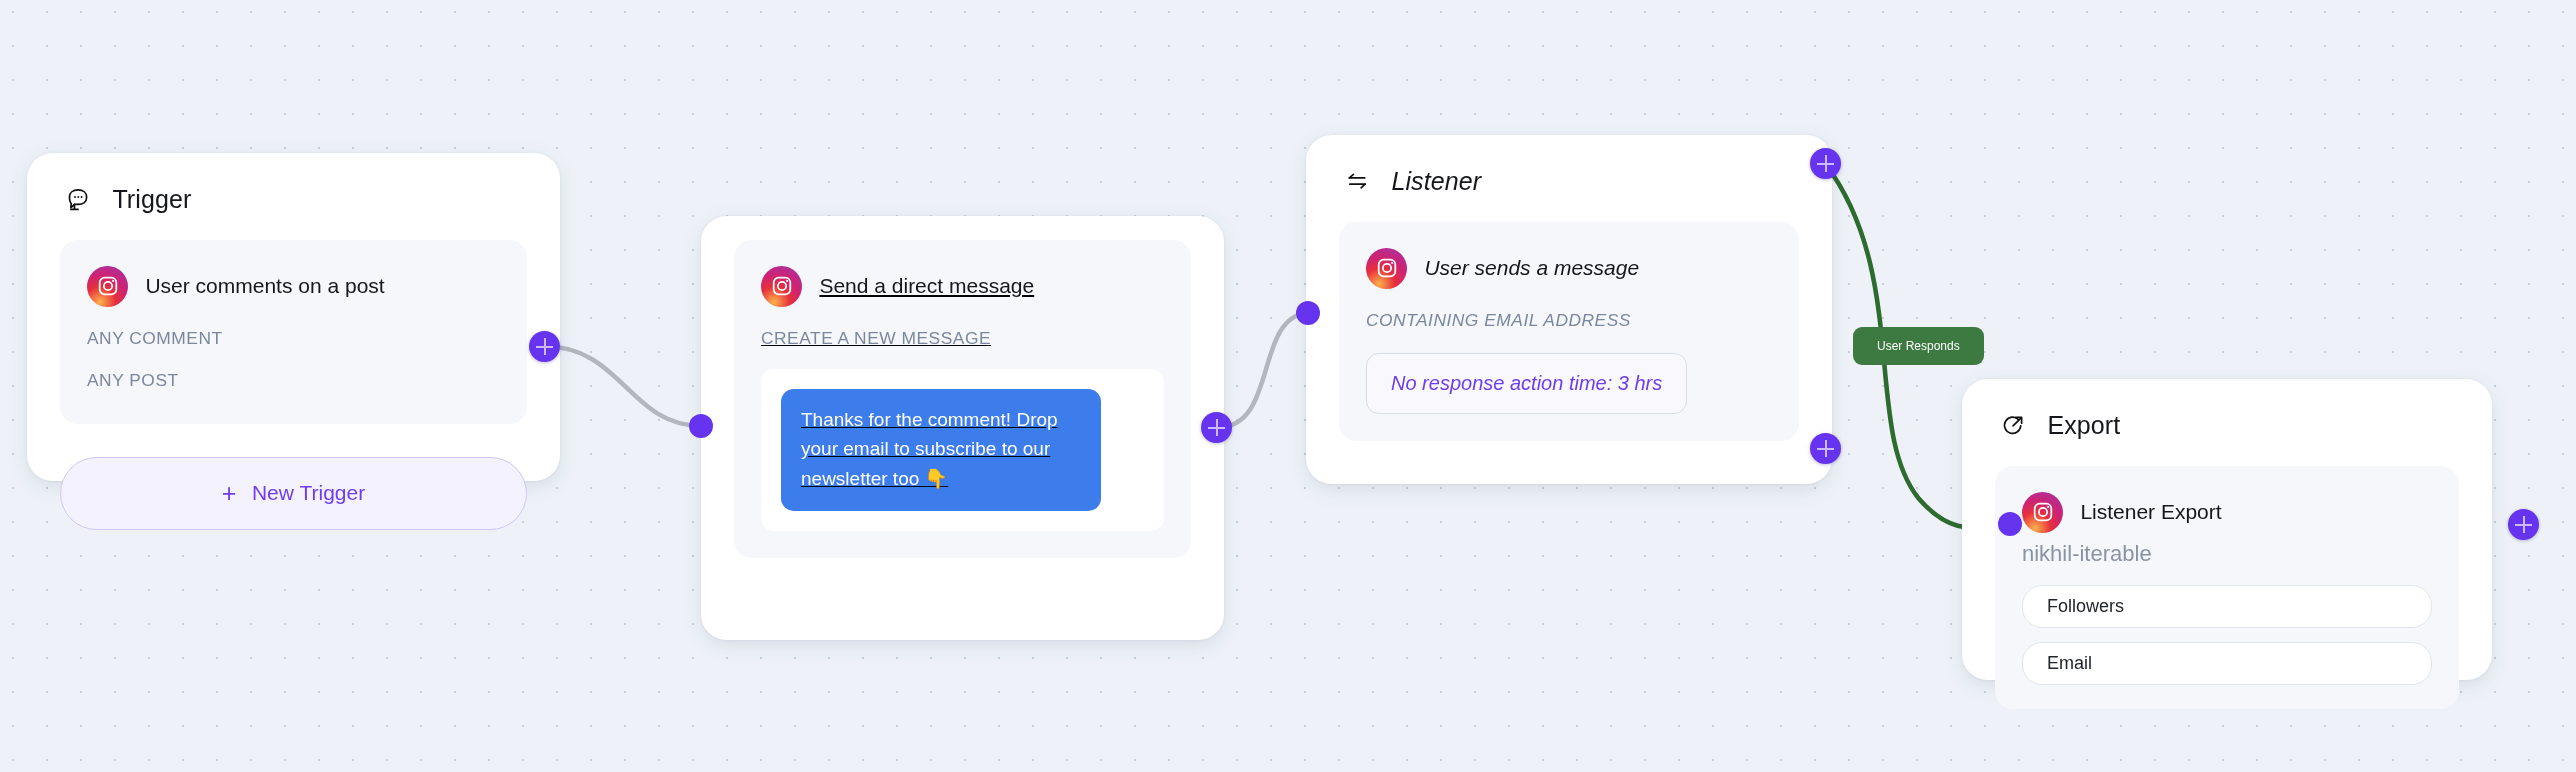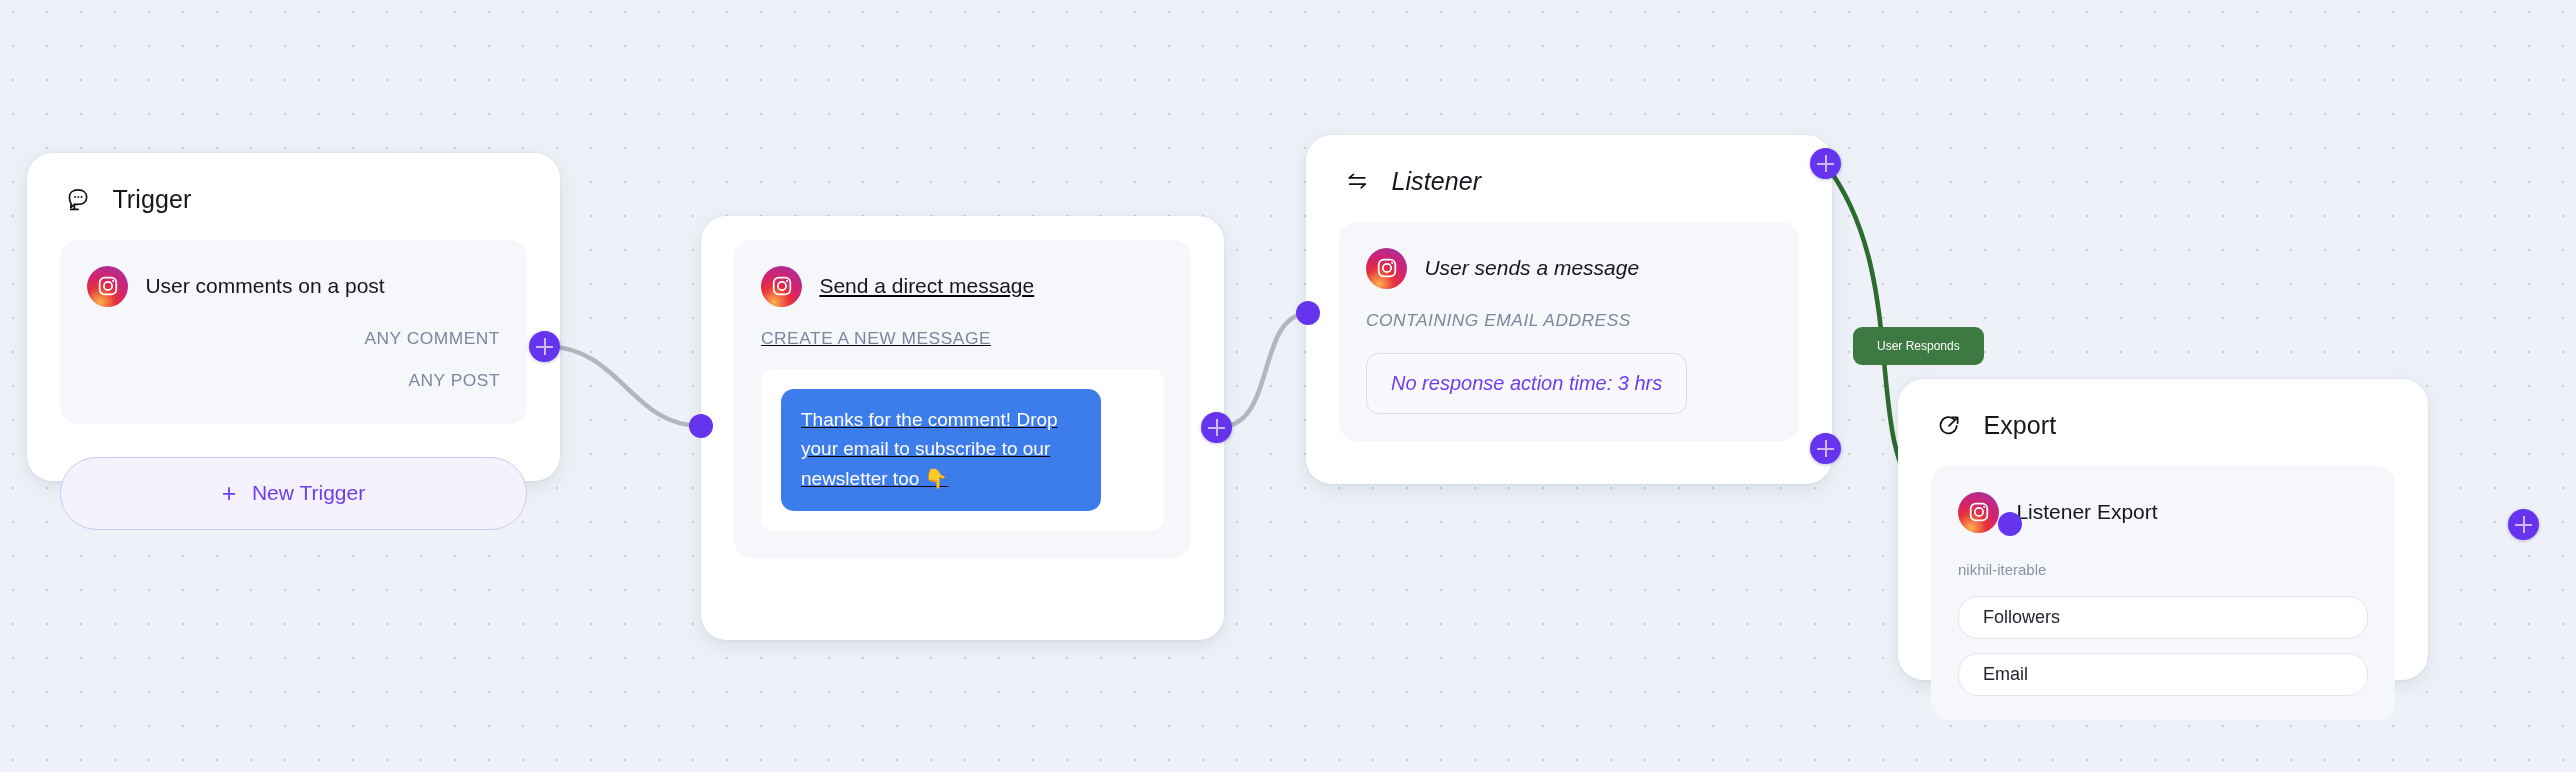--- a/index.html
+++ b/index.html
@@ -86,21 +86,21 @@
   }
 
   .meta {
     font-size: 17.4px;
     letter-spacing: 0.5px;
     color: #7b879d;
     margin-top: 21px;
   }
 
   
-  #node-trigger { left: 27px; top: 153px; width: 533px; height: 328px; text-align: right; }
+  #node-trigger { left: 27px; top: 153px; width: 533px; height: 328px; }
   #node-trigger .panel { padding-bottom: 33px; }
 
   .new-trigger-btn {
     margin: 0 33px 33px 33px;
     height: 73px;
     border-radius: 37px;
     background: #f4f2ff;
     border: 1.5px solid #cfc6f6;
     color: #6f3df0;
     font-size: 21px;
@@ -140,27 +140,27 @@
     background: #f8f8fd;
     border: 1.5px solid #d9dde6;
     border-radius: 12.8px;
     padding: 18px 24px;
     color: #6f3df0;
     font-size: 20px;
     display: inline-block;
   }
 
   
-  #node-export { left: 1898px; top: 379px; width: 530px; height: 301px; }
+  #node-export { left: 1962px; top: 379px; width: 530px; height: 301px; }
   #node-export .panel { padding-bottom: 24px; }
 
   .sub-id {
-    font-size: 15px;
+    font-size: 22px;
     color: #8a93a5;
-    margin-top: 28px;
+    margin-top: 8px;
   }
 
   .tags { display: flex; gap: 14.6px; margin-top: 18px; flex-direction: column; }
   .tag {
     background: #ffffff;
     border: 1.3px solid #e1e5ee;
     border-radius: 20px;
     padding: 10px 24px;
     font-size: 18px;
     color: #22252c;

